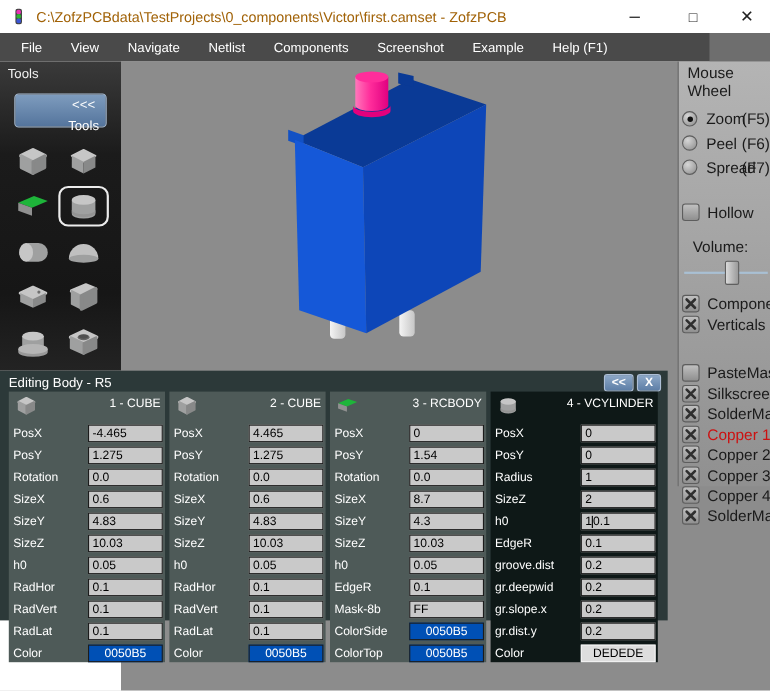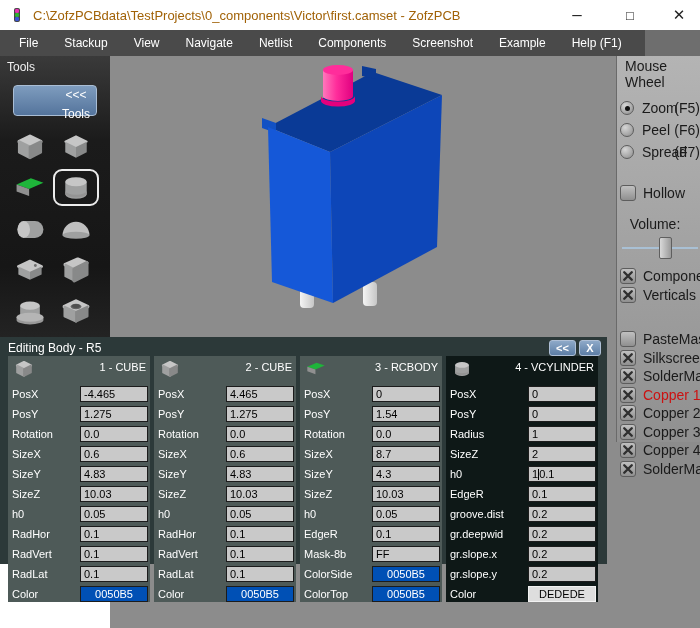--- a/index.html
+++ b/index.html
@@ -82,21 +82,20 @@
       <circle cx="8" cy="12" r="2.2" fill="#3b55d6"></circle>
     </svg>
     <span class="title-text">C:\ZofzPCBdata\TestProjects\0_components\Victor\first.camset - ZofzPCB</span>
     <div class="win-btn min">–</div>
     <div class="win-btn max">□</div>
     <div class="win-btn close">✕</div>
   </div>
 
   <div class="menubar" id="menubar">
       <div class="menu-item">File</div>
-      <div class="menu-item">Stackup</div>
       <div class="menu-item">View</div>
       <div class="menu-item">Navigate</div>
       <div class="menu-item">Netlist</div>
       <div class="menu-item">Components</div>
       <div class="menu-item">Screenshot</div>
       <div class="menu-item">Example</div>
       <div class="menu-item">Help (F1)</div>
     </div>
 
   <div class="viewport">
@@ -523,21 +522,21 @@
           </div>
           <div class="prow">
             <span class="plabel">gr.deepwid</span>
             <div class="pfield">0.2</div>
           </div>
           <div class="prow">
             <span class="plabel">gr.slope.x</span>
             <div class="pfield">0.2</div>
           </div>
           <div class="prow">
-            <span class="plabel">gr.slope.y</span>
+            <span class="plabel">gr.dist.y</span>
             <div class="pfield">0.2</div>
           </div>
           <div class="prow">
             <span class="plabel">Color</span>
             <div class="pfield light">DEDEDE</div>
           </div>
         </div>
       </div>
   </div>
 

